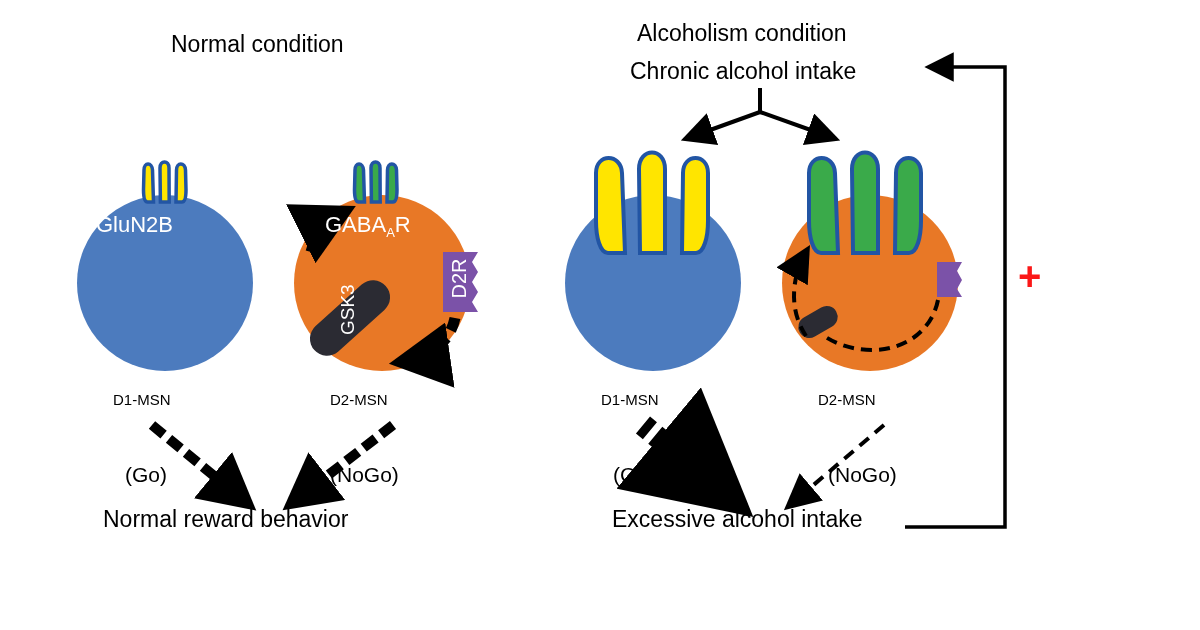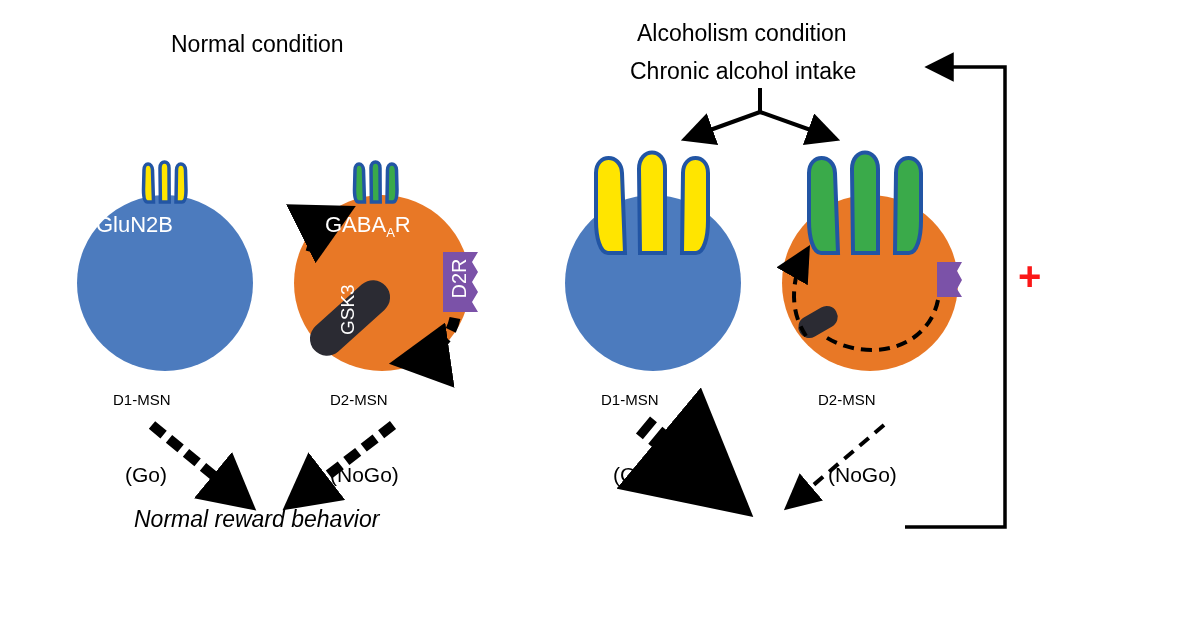--- a/index.html
+++ b/index.html
@@ -138,17 +138,18 @@
   <div class="txt cell-label" style="left:113px;top:391px;">D1-MSN</div>
   <div class="txt cell-label" style="left:330px;top:391px;">D2-MSN</div>
   <div class="txt cell-label" style="left:601px;top:391px;">D1-MSN</div>
   <div class="txt cell-label" style="left:818px;top:391px;">D2-MSN</div>
 
   <div class="txt gate" style="left:125px;top:463px;">(Go)</div>
   <div class="txt gate" style="left:330px;top:463px;">(NoGo)</div>
   <div class="txt gate" style="left:613px;top:463px;">(Go)</div>
   <div class="txt gate" style="left:828px;top:463px;">(NoGo)</div>
 
-  <div class="txt outcome" style="left:134px;top:506px;font-style:italic;">Normal reward behavior</div>
+  <div class="txt outcome" style="left:103px;top:506px;">Normal reward behavior</div>
+  <div class="txt outcome" style="left:612px;top:506px;">Excessive alcohol intake</div>
 
   <div class="plus" style="left:1018px;top:256px;">+</div>
 
 </div>
 
 </body></html>

